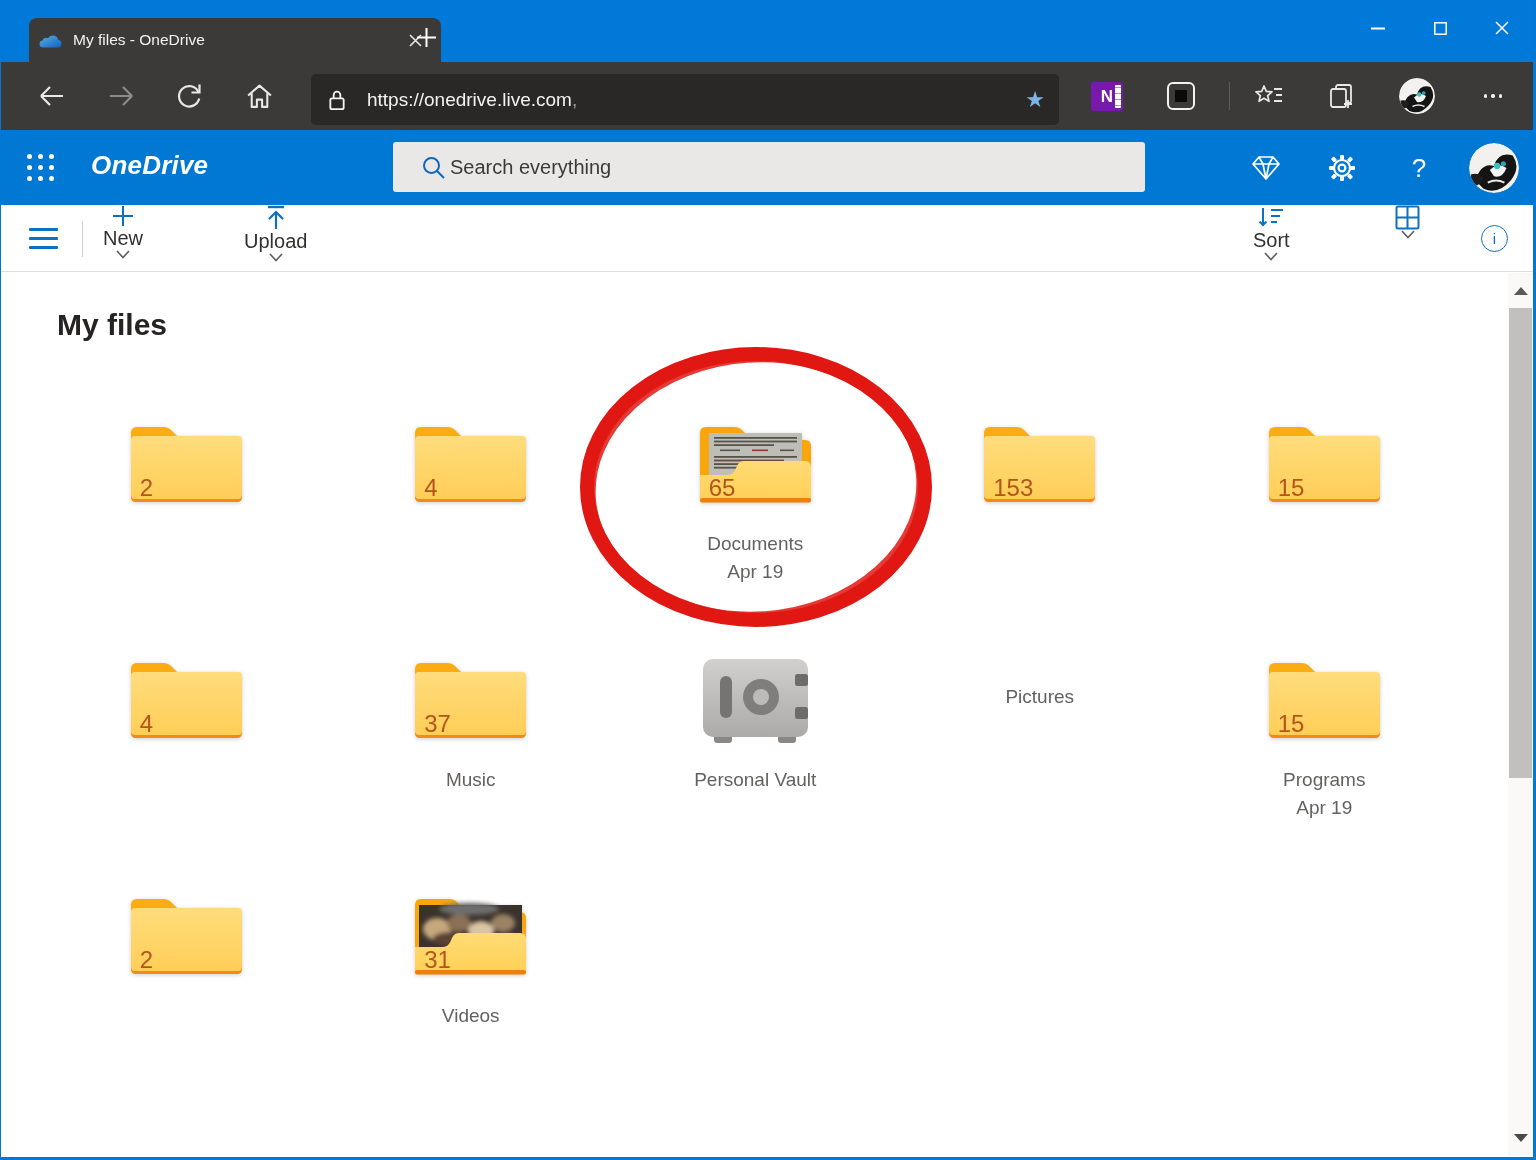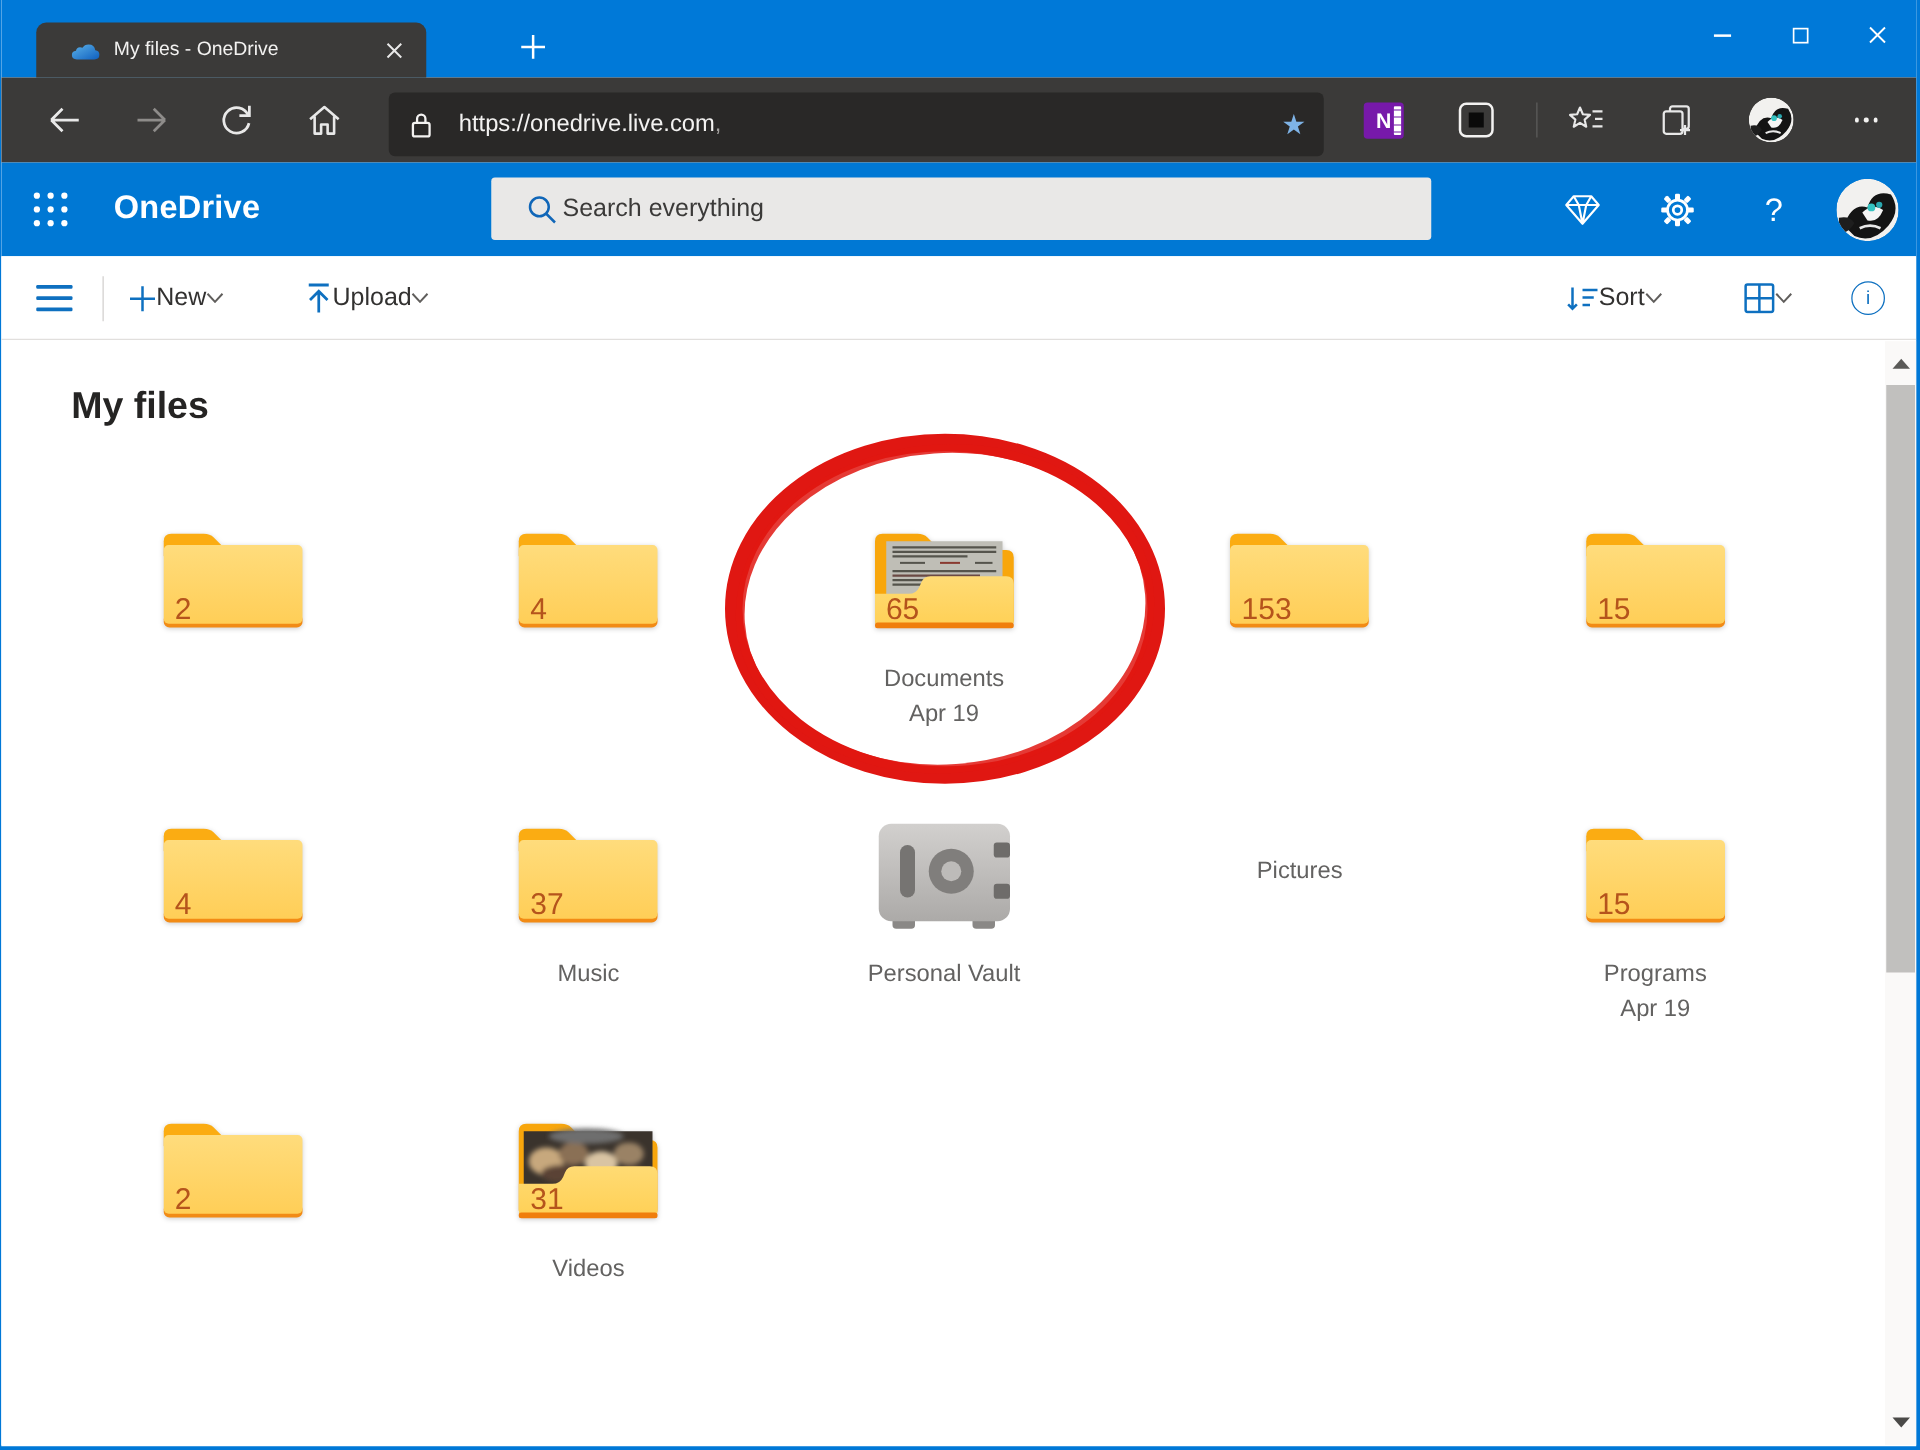--- a/index.html
+++ b/index.html
@@ -8,23 +8,23 @@
 
   .window{
     position:relative; width:1536px; height:1160px; background:#fff;
     border-left:1px solid #0078D7; border-right:3px solid #0078D7; border-bottom:3px solid #0078D7;
     overflow:hidden;
   }
 
   
   .titlebar{ position:relative; height:62px; background:#0079D8; }
   .tab{
-    position:absolute; left:28px; bottom:0; width:312px; height:44px;
+    position:absolute; left:28px; bottom:0; width:412px; height:44px;
     background:#3B3A39; border-radius:8px 8px 0 0;
-    display:flex; align-items:center; padding:0 12px 0 28px;justify-content:flex-end;
+    display:flex; align-items:center; padding:0 12px 0 10px;justify-content:flex-end;
   }
   .tab-title{ color:#F3F2F1; font-size:15.5px; margin-left:11px; flex:1; white-space:nowrap; overflow:hidden; }
   .tab-close{ width:28px; height:28px; display:flex; align-items:center; justify-content:center; border-radius:4px; }
   .newtab-btn{ position:absolute; left:408px; top:22px; width:34px; height:30px; display:flex; align-items:center; justify-content:center; }
   .win-controls{ position:absolute; right:0; top:0; height:56px; display:flex; }
   .win-btn{ width:62px; height:56px; display:flex; align-items:center; justify-content:center; }
 
   
   .toolbar{ position:relative; height:68px; background:#3B3A39; }
   .nav-btn{ position:absolute; top:18px; width:32px; height:32px; display:flex; align-items:center; justify-content:center; }
@@ -48,40 +48,40 @@
   .tb-icon{ position:absolute; top:18px; width:32px; height:32px; display:flex; align-items:center; justify-content:center; }
   .avatar-sm{ position:absolute; left:1398px; top:16px; width:36px; height:36px; border-radius:50%; overflow:hidden; }
   .more-dots{ position:absolute; left:1474px; top:18px; width:36px; height:32px; display:flex; align-items:center; justify-content:center; gap:4px; }
   .more-dots i{ width:3.5px; height:3.5px; border-radius:50%; background:#F3F2F1; }
 
   
   .od-header{ position:relative; height:75px; background:#0078D4; }
   .waffle{ position:absolute; left:26px; top:24px; width:27px; height:27px; display:grid;
     grid-template-columns:repeat(3,5px); grid-template-rows:repeat(3,5px); gap:6px; }
   .waffle i{ width:5px; height:5px; border-radius:50%; background:#fff; }
-  .od-logo{ position:absolute; left:90px; top:20px; color:#fff; font-size:26px; font-weight:700; letter-spacing:.2px; }
+  .od-logo{ position:absolute; left:90px; top:20px; color:#fff; font-size:26px; font-weight:700; letter-spacing:.2px;font-style:italic; }
   .searchbox{
     position:absolute; left:392px; top:12px; width:752px; height:50px;
     background:#E9E8E7; border-radius:3px; display:flex; align-items:center; padding-left:28px;
   }
   .searchbox input{
     border:none; outline:none; background:transparent; font-size:20px; color:#3B3A39;
     margin-left:4px; width:600px; font-family:"Liberation Sans", sans-serif;
   }
   .searchbox input::placeholder{ color:#3B3A39; opacity:1; }
   .hd-icon{ position:absolute; top:22px; width:34px; height:32px; display:flex; align-items:center; justify-content:center;
     color:#fff; font-size:24px; }
   .avatar-lg{ position:absolute; left:1468px; top:13px; width:50px; height:50px; border-radius:50%; overflow:hidden; }
 
   
   .cmdbar{ position:relative; height:67px; background:#fff; border-bottom:1px solid #E1DFDD; }
   .hamburger{ position:absolute; left:28px; top:23px; width:29px; height:21px; display:flex; flex-direction:column; justify-content:space-between; }
   .hamburger i{ height:3px; background:#0E70C0; border-radius:1px; }
   .cmd-sep{ position:absolute; left:81px; top:16px; width:1px; height:36px; background:#D2D0CE; }
-  .cmd-btn{ position:absolute; top:0; height:67px; display:flex; align-items:center; color:#323130; font-size:20px; }
+  .cmd-btn{ position:absolute; top:0; height:67px; display:flex; align-items:center; color:#323130; font-size:20px;flex-direction:column; }
   .cmd-label{ color:#323130; }
   .info-btn{
     position:absolute; left:1480px; top:20px; width:27px; height:27px; border:1.6px solid #0E70C0; border-radius:50%;
     color:#0E70C0; font-size:15px; display:flex; align-items:center; justify-content:center; font-style:normal;
   }
 
   
   .content{ position:relative; height:884px; background:#fff; }
   .page-title{ position:absolute; left:56px; top:36px; font-size:30px; font-weight:700; color:#252423; }
   .tiles{

